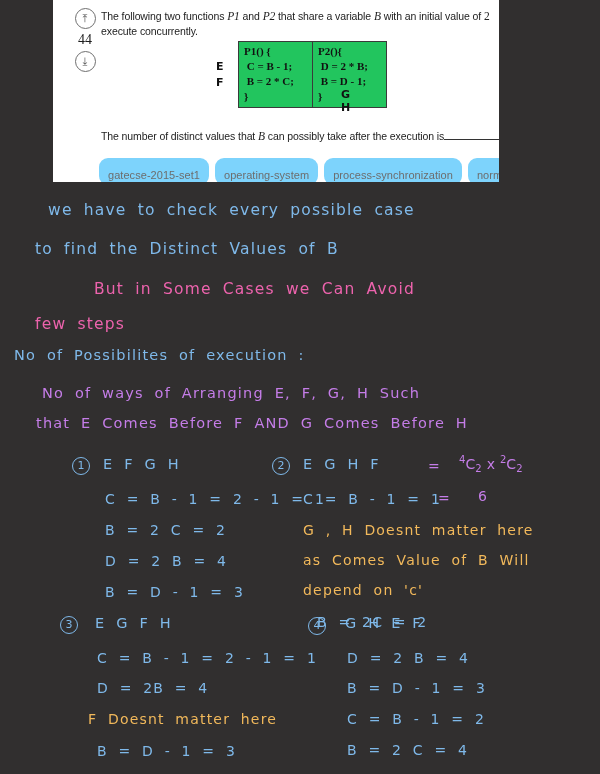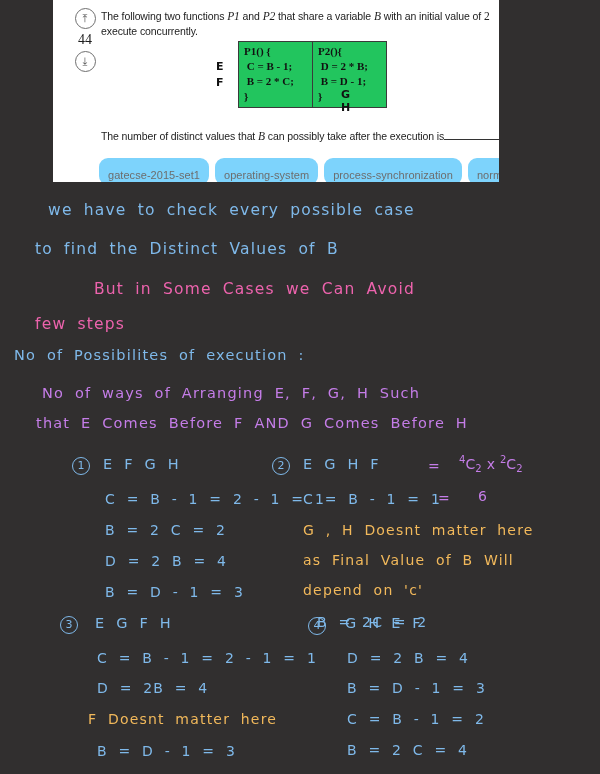--- a/index.html
+++ b/index.html
@@ -267,21 +267,21 @@
   <div class="circnum c-blue" style="left:272px; top:267px;">2</div>
   <div class="hw s17 c-blue" style="left:303px; top:266px;">E G H F</div>
 
   <div class="hw s16 c-purple" style="left:428px; top:268px;">=</div>
   <div class="hw s16 c-purple" style="left:459px; top:264px; letter-spacing:0; word-spacing:2px;"><sup class="hwsup">4</sup><span>C</span><sub class="hwsub">2</sub><span style="padding:0 5px;">x</span><sup class="hwsup">2</sup><span>C</span><sub class="hwsub">2</sub></div>
   <div class="hw s16 c-purple" style="left:438px; top:300px;">=</div>
   <div class="hw s16 c-purple" style="left:478px; top:298px;">6</div>
 
   <div class="hw s16 c-blue" style="left:303px; top:301px;">C = B - 1 = 1</div>
   <div class="hw s16 c-orange" style="left:303px; top:332px;">G , H  Doesnt matter here</div>
-  <div class="hw s16 c-orange" style="left:303px; top:362px;">as  Final  Value  of  B Will</div>
+  <div class="hw s16 c-orange" style="left:303px; top:362px;">as  Comes  Value  of  B Will</div>
   <div class="hw s16 c-orange" style="left:303px; top:392px;">depend  on  'c'</div>
   <div class="hw s16 c-blue" style="left:317px; top:424px;">B =  2C  = 2</div>
 
   <div class="circnum c-blue" style="left:60px; top:426px;">3</div>
   <div class="hw s17 c-blue" style="left:95px; top:425px;text-align:center;">E G F H</div>
   <div class="hw s16 c-blue" style="left:97px; top:460px;">C = B - 1 = 2 - 1 = 1</div>
   <div class="hw s16 c-blue" style="left:97px; top:490px;">D =  2B =  4</div>
   <div class="hw s16 c-orange" style="left:88px; top:521px;">F  Doesnt matter here</div>
   <div class="hw s16 c-blue" style="left:97px; top:553px;">B  =  D - 1 = 3</div>
 

